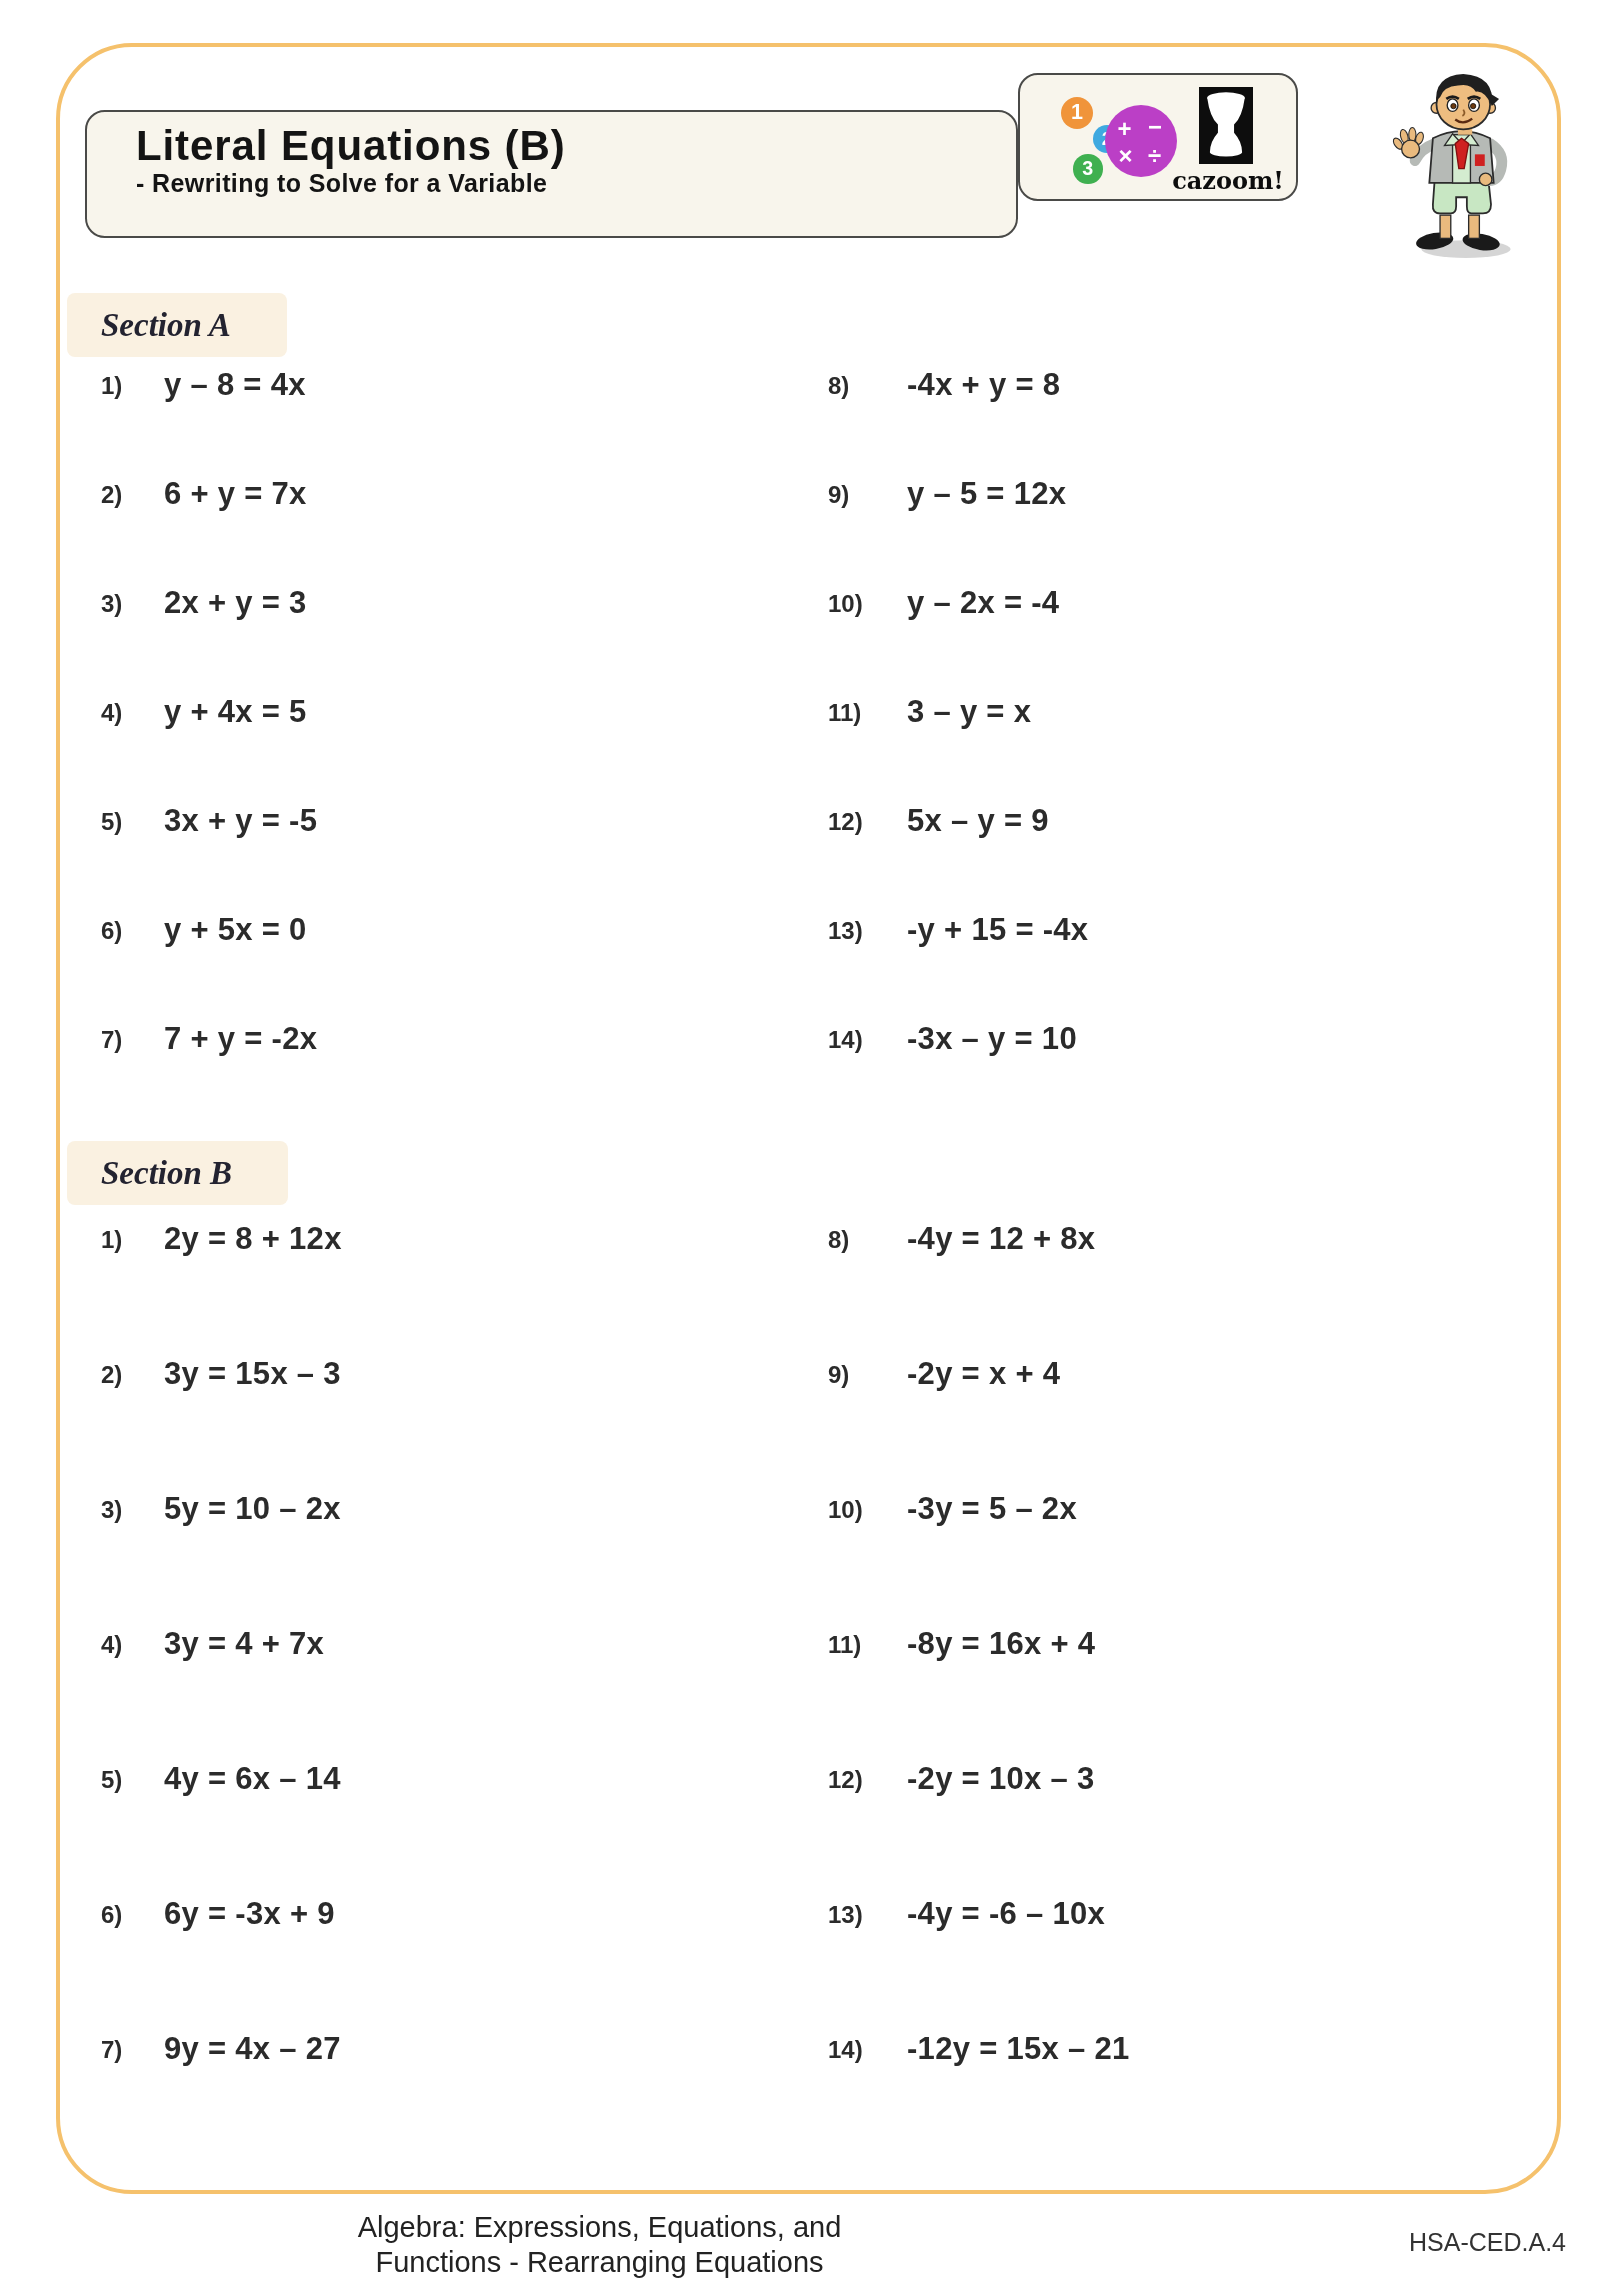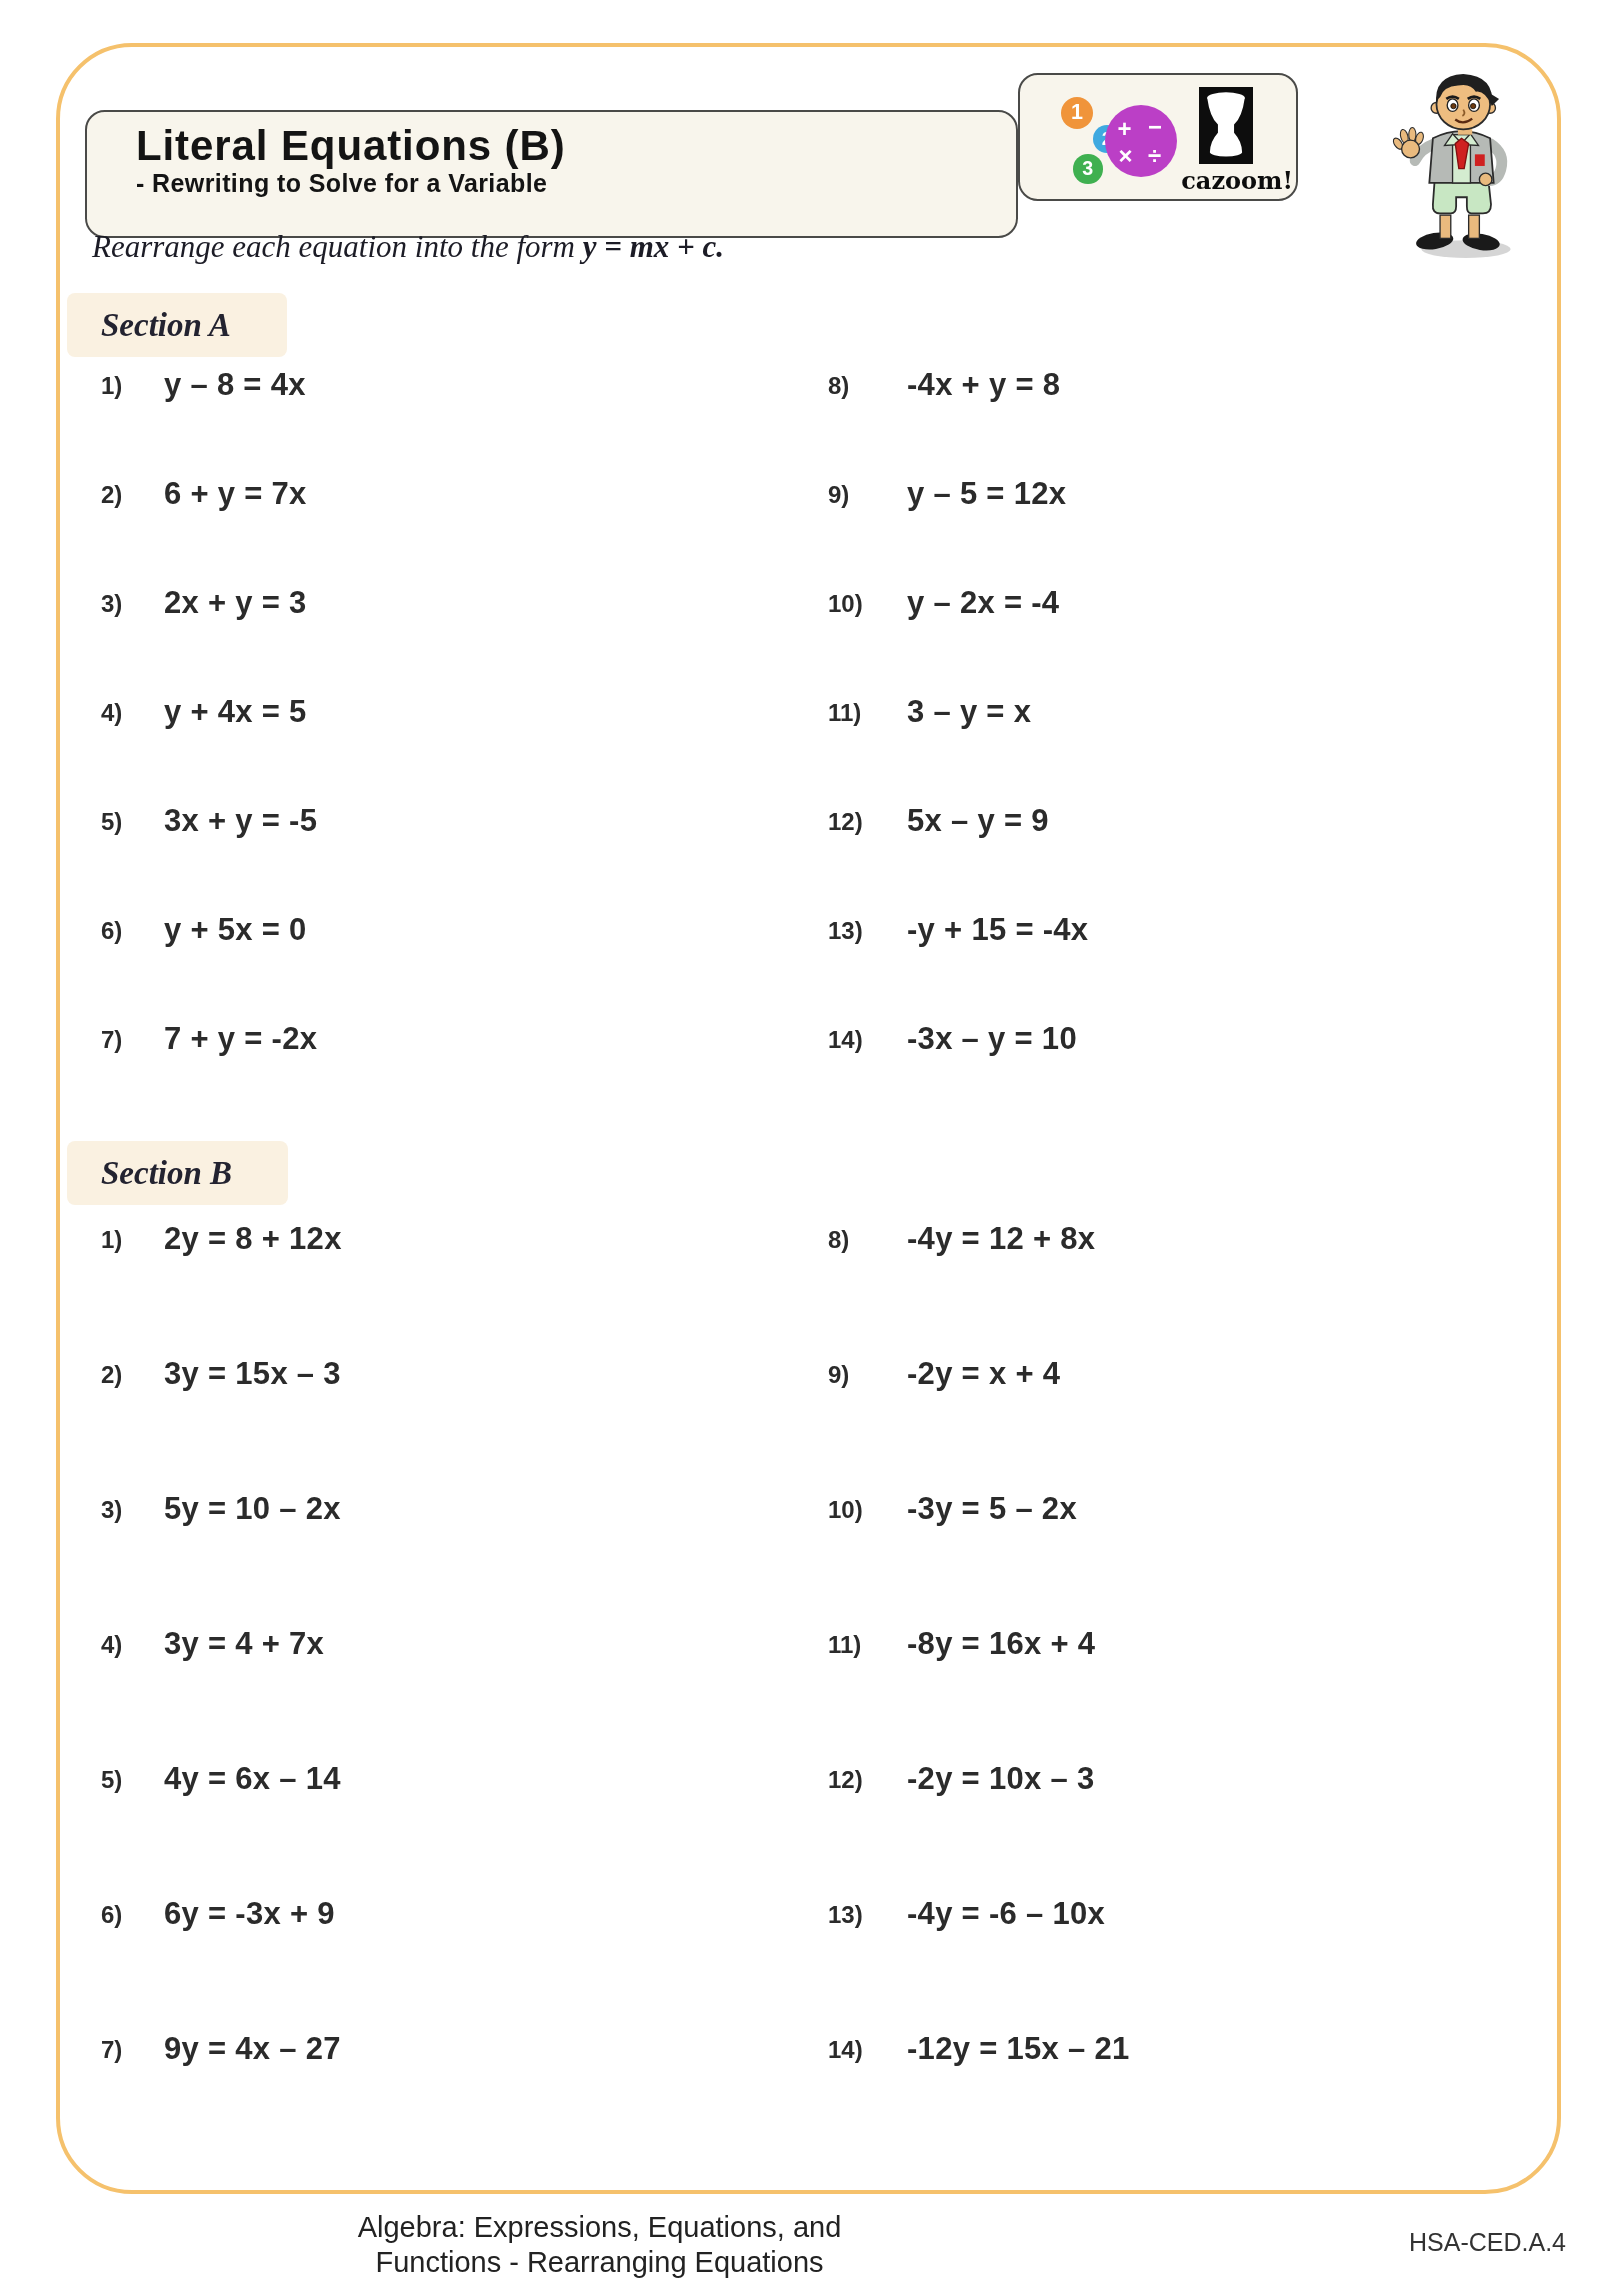--- a/index.html
+++ b/index.html
@@ -19,21 +19,21 @@
          display:flex;align-items:center;justify-content:center;font-size:21.5px;}
   #n1{left:41px;top:21.5px;width:32px;height:32px;background:#F0943A;}
   #n2{left:73px;top:50px;width:28px;height:28px;background:#3FA9E0;font-size:19px;}
   #n3{left:53px;top:79px;width:29.6px;height:29.6px;background:#3FB050;font-size:19.7px;}
   .opscirc{position:absolute;left:85px;top:29.6px;width:72px;height:72px;border-radius:50%;
            background:#BB3FC6;}
   .opscirc span{position:absolute;color:#fff;font-weight:bold;font-size:24px;line-height:1;}
   .op-plus{left:12.5px;top:12.5px;} .op-minus{left:43px;top:10.7px;}
   .op-times{left:13.4px;top:39px;} .op-div{left:43px;top:39px;}
   .drumbox{position:absolute;left:179px;top:11.6px;width:54px;height:77px;background:#0d0d0d;}
-  .brand{position:absolute;left:143px;top:91px;width:130px;text-align:right;
+  .brand{position:absolute;left:143px;top:91px;width:130px;text-align:center;
          font-family:"DejaVu Serif",serif;font-weight:bold;font-size:24px;color:#0d0d0d;}
   .mascot{position:absolute;left:1390px;top:63px;width:143px;height:197px;}
   
   .instruction{position:absolute;left:92px;top:229px;font-family:"Liberation Serif",serif;
                font-style:italic;font-size:31px;color:#1c1c26;}
   .instruction .formula{font-weight:bold;}
   
   .seclabel{position:absolute;left:67px;height:64px;background:#FAF1E1;border-radius:8px;
             display:flex;align-items:center;padding:0 56px 0 34px;
             font-family:"Liberation Serif",serif;font-style:italic;font-weight:bold;
@@ -119,21 +119,20 @@
     <path d="M63 40 Q70 35 77 40" fill="none" stroke="#1a1a1a" stroke-width="3"></path>
     <path d="M87 40 Q94 35 101 40" fill="none" stroke="#1a1a1a" stroke-width="3"></path>
     <ellipse cx="70" cy="47" rx="6" ry="7" fill="#ffffff" stroke="#222222" stroke-width="1.5"></ellipse>
     <ellipse cx="94" cy="47" rx="6" ry="7" fill="#ffffff" stroke="#222222" stroke-width="1.5"></ellipse>
     <circle cx="71" cy="48" r="3" fill="#6b3a10" stroke="#000000" stroke-width="0.8"></circle>
     <circle cx="93" cy="48" r="3" fill="#6b3a10" stroke="#000000" stroke-width="0.8"></circle>
     <path d="M82 52 Q85 57 81 59" fill="none" stroke="#8a5a28" stroke-width="2"></path>
     <path d="M73 63 Q82 70 92 62" fill="none" stroke="#5a2a12" stroke-width="2.5"></path>
   </svg>
 
-  <div class="instruction"><span>Rearrange each equation into the form </span><span class="formula">y = mx + c.</span></div>
 
   <div class="seclabel" id="secA-label">
       <span>Section A</span>
     </div>
   <div class="col colA col-left" id="colA-left">
     <div class="row">
         <span class="qnum">1)</span>
         <span class="qeq">y – 8 = 4x</span>
       </div>
     <div class="row">

